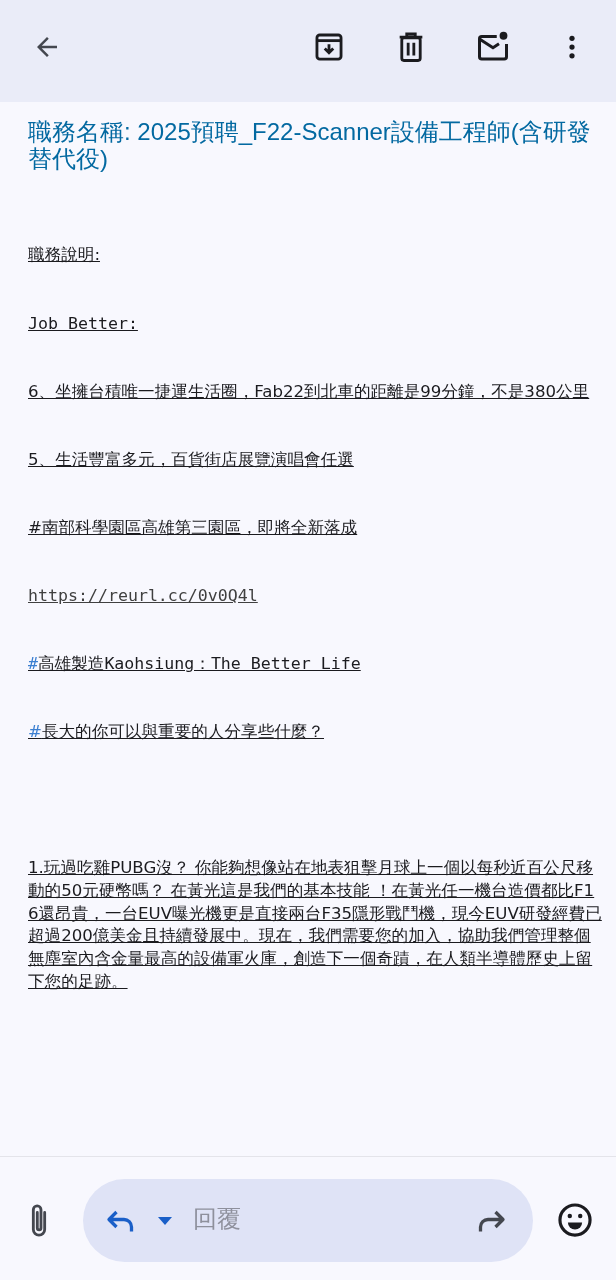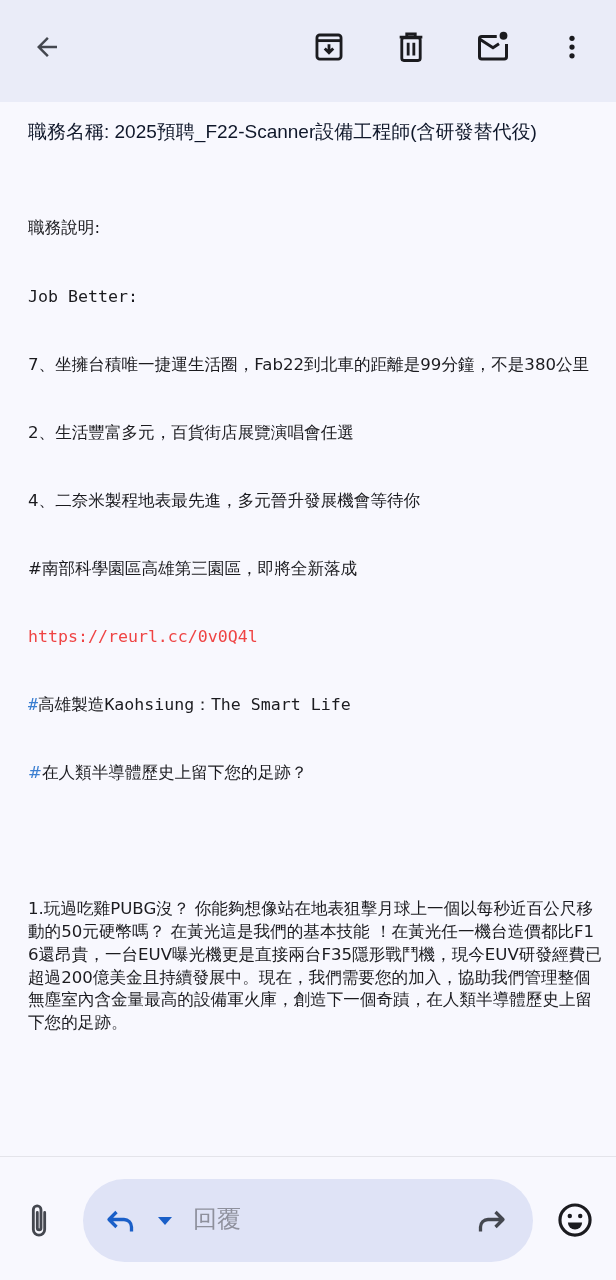--- a/index.html
+++ b/index.html
@@ -11,31 +11,31 @@
   .topbar {
     position:absolute; left:0; top:0; width:616px; height:102px;
     background:#eaecf8;
   }
   .icon-btn { position:absolute; display:flex; align-items:center; justify-content:center; cursor:pointer; }
   .icon-btn svg { display:block; }
   .content {
     position:absolute; left:28px; top:118px; width:575px; right:13px;
   }
   .title-block {
-    font-family:"Liberation Sans", sans-serif; font-size:19px; line-height:27px; color:#0f172a;
+    font-family:"Liberation Sans", sans-serif; font-size:24px; line-height:27px; color:#0369a1;
   }
   .body-block {
     margin-top:27px;
     font-family:"DejaVu Sans Mono", monospace;
     font-size:16.6px; line-height:22.7px; color:#1b1b1f;
     white-space:pre-wrap; word-break:break-all;
   }
-  .body-block .ln { display:block; min-height:22.7px; }
+  .body-block .ln { display:block; min-height:22.7px;text-decoration:underline; }
   .cjk { font-family:"DejaVu Sans", sans-serif; }
-  .link { color:#ef4444; }
+  .link { color:#404040; }
   .hash { color:#3b7fd1; }
   .bottom {
     position:absolute; left:0; top:1156px; width:616px; height:152px; background:#f8f8fe;
     border-top:1px solid #e4e4ea;
   }
   .reply-pill {
     position:absolute; left:83px; top:22px; width:450px; height:83px;
     background:#dfe3f6; border-radius:42px;
   }
   .reply-placeholder {
@@ -87,27 +87,26 @@
 </div>
 
 <div class="content">
   <div class="title-block">
     <div>職務名稱: 2025預聘_F22-Scanner設備工程師(含研發替代役)</div>
   </div>
 
   <div class="body-block">
     <span class="ln cjk">職務說明:</span>
     <span class="ln">Job Better:</span>
-    <span class="ln cjk">7、坐擁台積唯一捷運生活圈，Fab22到北車的距離是99分鐘，不是380公里</span>
-    <span class="ln cjk">2、生活豐富多元，百貨街店展覽演唱會任選</span>
-    <span class="ln cjk">4、二奈米製程地表最先進，多元晉升發展機會等待你</span>
+    <span class="ln cjk">6、坐擁台積唯一捷運生活圈，Fab22到北車的距離是99分鐘，不是380公里</span>
+    <span class="ln cjk">5、生活豐富多元，百貨街店展覽演唱會任選</span>
     <span class="ln cjk">#南部科學園區高雄第三園區，即將全新落成</span>
     <span class="ln link">https://reurl.cc/0v0Q4l</span>
-    <span class="ln"><span class="hash">#</span><span>高雄製造Kaohsiung：The Smart Life</span></span>
-    <span class="ln cjk"><span class="hash">#</span><span>在人類半導體歷史上留下您的足跡？</span></span>
+    <span class="ln"><span class="hash">#</span><span>高雄製造Kaohsiung：The Better Life</span></span>
+    <span class="ln cjk"><span class="hash">#</span><span>長大的你可以與重要的人分享些什麼？</span></span>
     <span class="ln"></span>
     <span class="ln cjk">1.玩過吃雞PUBG沒？ 你能夠想像站在地表狙擊月球上一個以每秒近百公尺移動的50元硬幣嗎？ 在黃光這是我們的基本技能 ！在黃光任一機台造價都比F16還昂貴，一台EUV曝光機更是直接兩台F35隱形戰鬥機，現今EUV研發經費已超過200億美金且持續發展中。現在，我們需要您的加入，協助我們管理整個無塵室內含金量最高的設備軍火庫，創造下一個奇蹟，在人類半導體歷史上留下您的足跡。</span>
     
     
     
     
     
     
     
     

